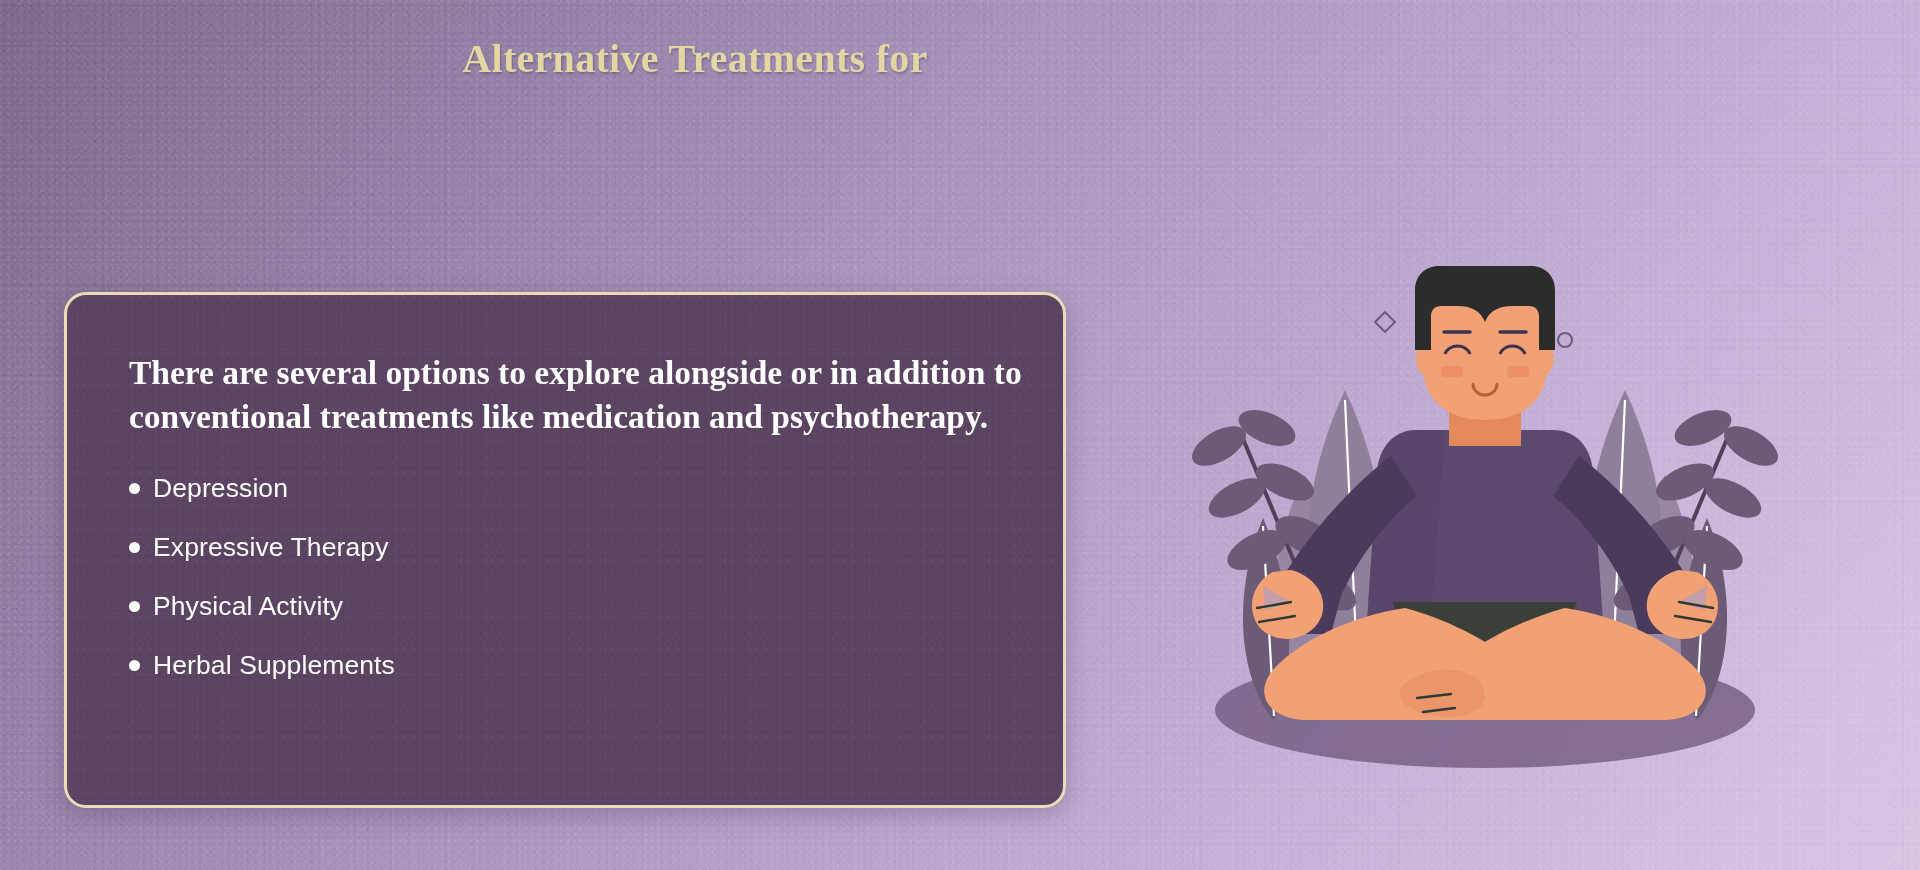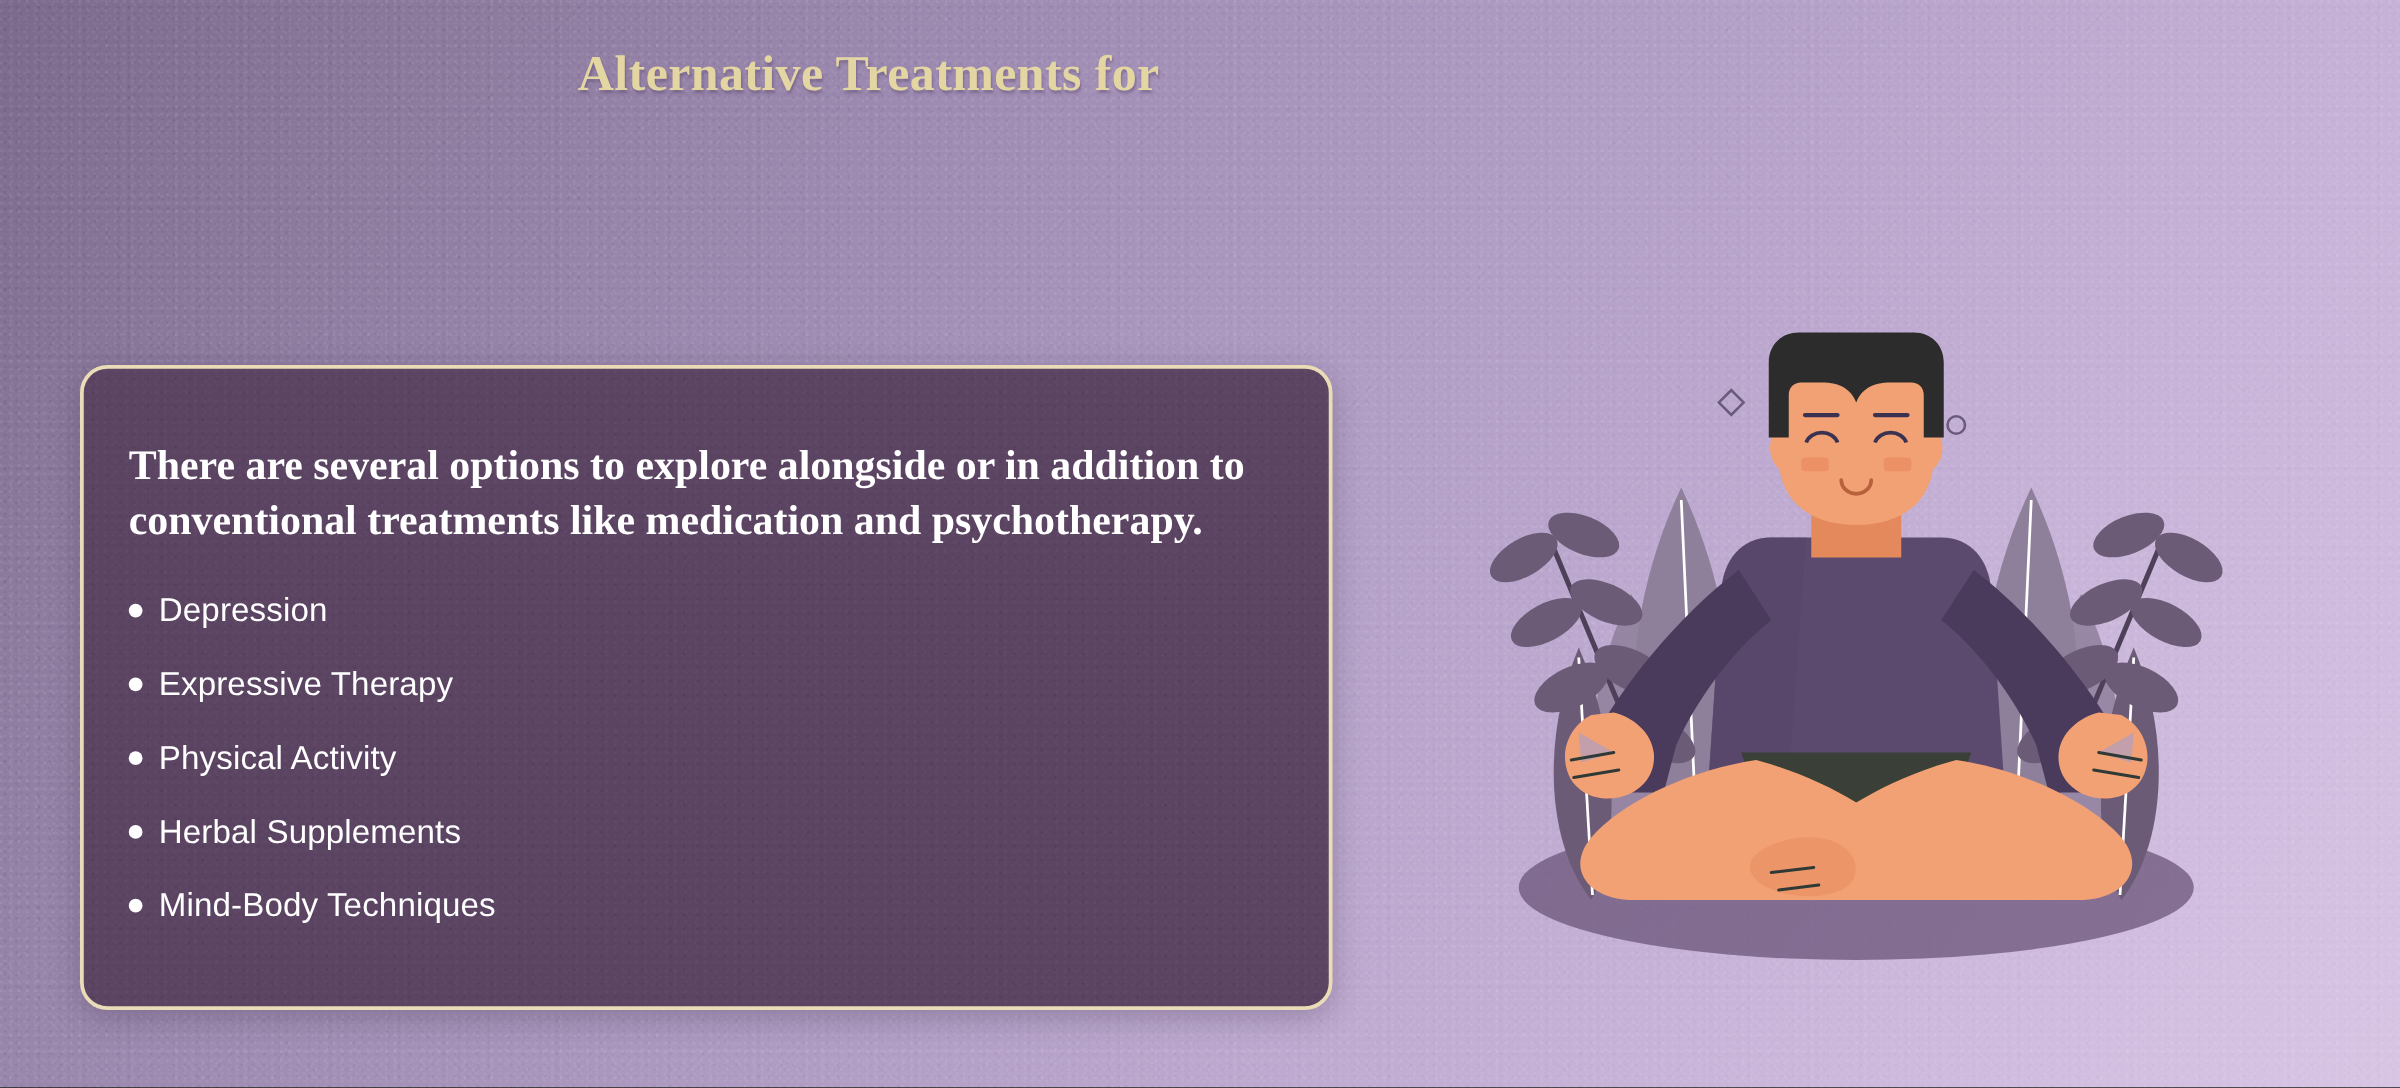--- a/index.html
+++ b/index.html
@@ -93,21 +93,21 @@
     mix-blend-mode: overlay;
     background-image:
       radial-gradient(circle at 20% 30%, rgba(255,255,255,.22) 0 1px, transparent 1.4px),
       radial-gradient(circle at 66% 72%, rgba(0,0,0,.3) 0 1px, transparent 1.4px),
       radial-gradient(circle at 85% 18%, rgba(255,255,255,.16) 0 1px, transparent 1.4px);
     background-size: 8px 8px, 11px 11px, 6px 6px;
   }
   .card-inner {
     position: relative;
     z-index: 2;
-    padding: 56px 40px 0 36px;
+    padding: 56px 40px 0 62px;
   }
   .card-heading {
     font-family: "Liberation Serif", "DejaVu Serif", serif;
     font-weight: 700;
     font-size: 33.5px;
     line-height: 1.31;
     color: #ffffff;
     margin: 0 0 34px 0;
     max-width: 900px;
   }
@@ -171,24 +171,20 @@
           <span>Expressive Therapy</span>
         </li>
         <li>
           <span class="dot"></span>
           <span>Physical Activity</span>
         </li>
         <li>
           <span class="dot"></span>
           <span>Herbal Supplements</span>
         </li>
-        <li>
-          <span class="dot"></span>
-          <span>Mind-Body Techniques</span>
-        </li>
       </ul>
     </div>
   </div>
 
   <div class="illus">
     <svg viewBox="0 0 680 560" xmlns="http://www.w3.org/2000/svg">
 
       <g stroke="#6a5a7c" fill="none" stroke-width="2">
         <rect x="-7" y="-7" width="14" height="14" transform="translate(240,72) rotate(45)"></rect>
         <rect x="-6.5" y="-6.5" width="13" height="13" transform="translate(380,40) rotate(45)"></rect>

